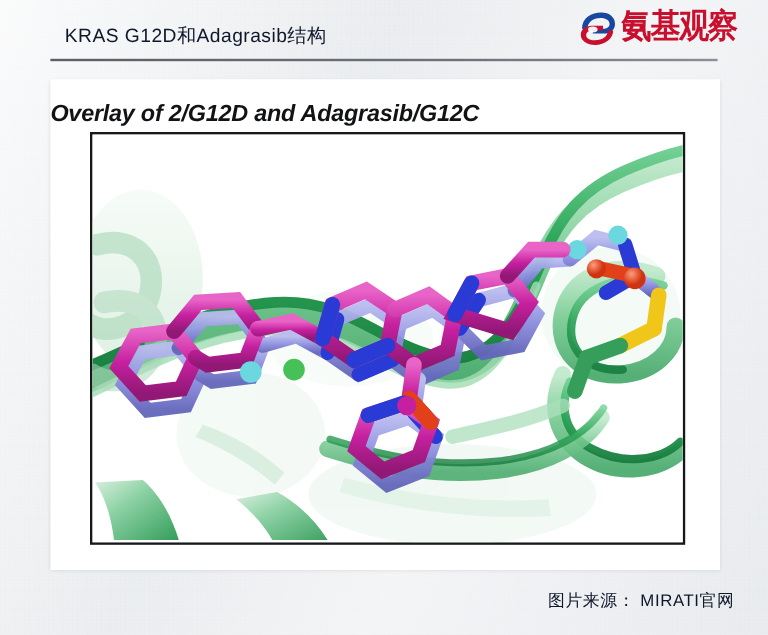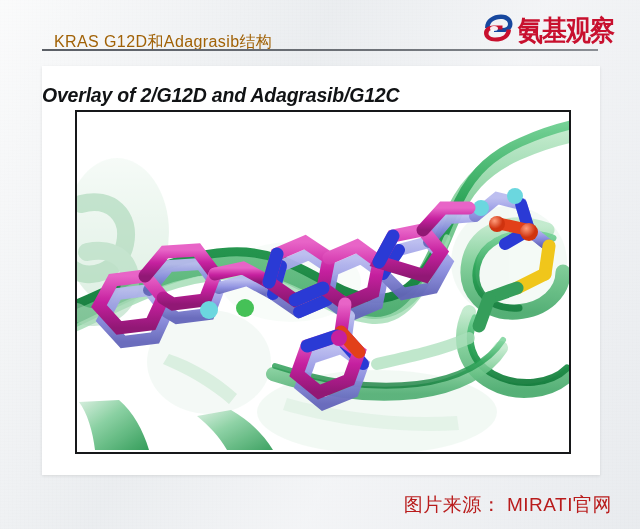--- a/index.html
+++ b/index.html
@@ -28,34 +28,34 @@
 
   
   .header {
     position: absolute;
     left: 0; top: 0;
     width: 640px; height: 51px;
   }
   .header-title {
     position: absolute;
     left: 54px;
-    top: 32px;
+    top: 20px;
     font-size: 16px;
     letter-spacing: 0.4px;
-    color: #a16207;
+    color: #0f172a;
     white-space: nowrap;
     text-align: right;
   }
   .logo {
     position: absolute;
     right: 26px;
     top: 9px;
     height: 34px;
     display: flex;
-    align-items: flex-end;
+    align-items: flex-start;
     gap: 4px;
   }
   .logo-mark {
     width: 32px;
     height: 30px;
     flex: 0 0 auto;
   }
   .logo-text {
     font-family: "DejaVu Sans", sans-serif;
     font-size: 25px;
@@ -119,22 +119,22 @@
     position: absolute;
     inset: 0;
     display: block;
   }
 
   
   .source-note {
     position: absolute;
     right: 28px;
     top: 492px;
-    font-size: 19px;
-    color: #b91c1c;
+    font-size: 14px;
+    color: #0f172a;
     letter-spacing: 0.5px;
     white-space: nowrap;
   }
 </style>
 </head>
 <body>
 
 <div class="slide-bg"></div>
 
 <div class="header">

